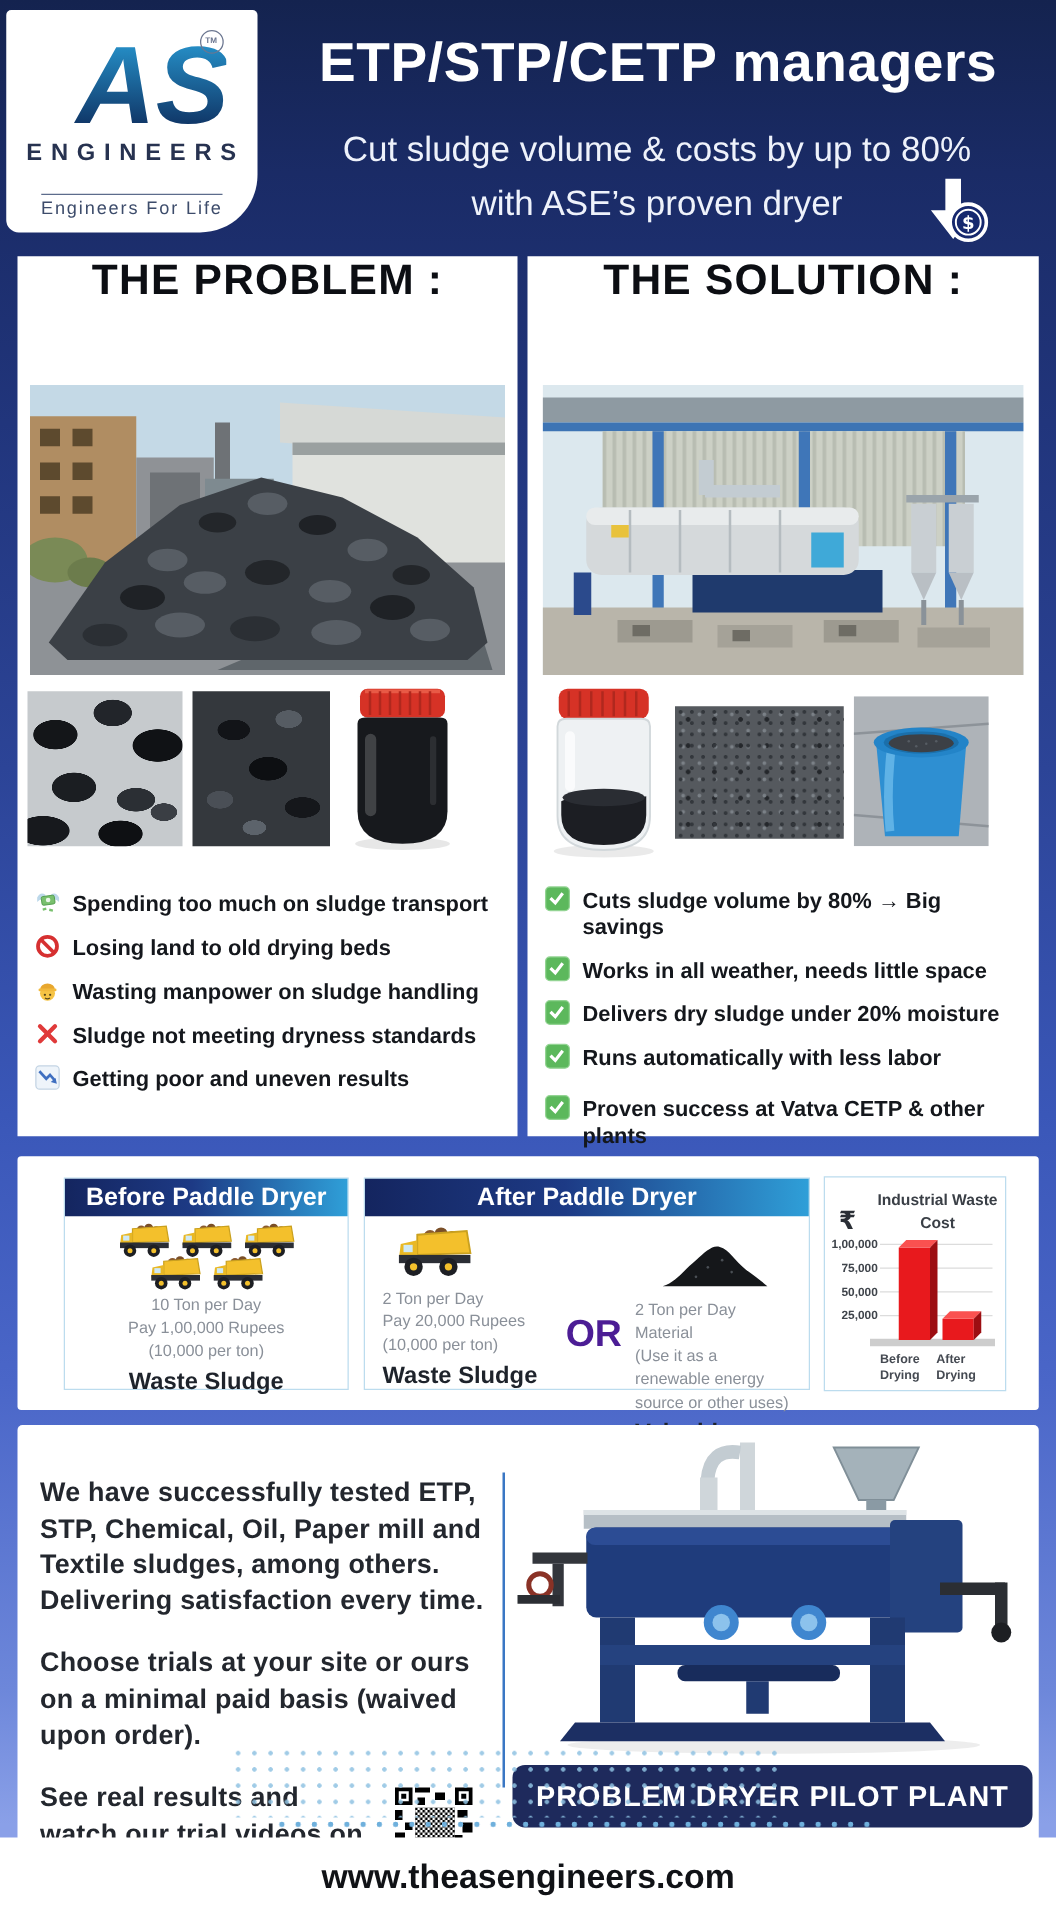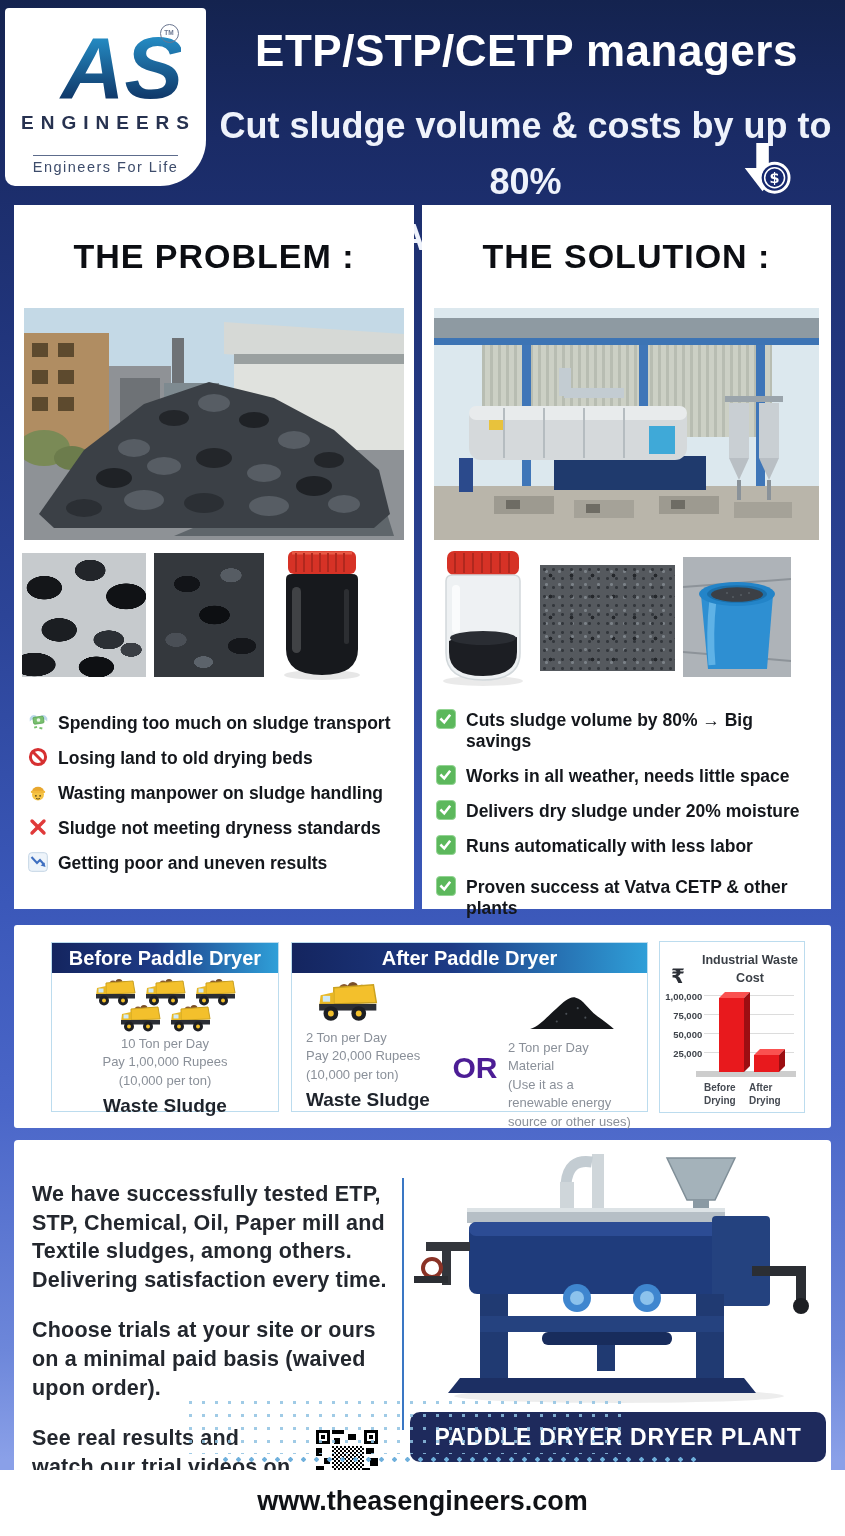--- a/index.html
+++ b/index.html
@@ -13,27 +13,27 @@
     border-radius:4px 4px 46px 10px;text-align:center;}
   .logo-mono{position:relative;margin:6px auto 0;width:150px;height:96px;}
   .logo-tm{position:absolute;right:2px;top:10px;width:17px;height:17px;border:1.3px solid #6b7690;border-radius:50%;
     font-size:6.5px;font-weight:700;color:#6b7690;line-height:16px;text-align:center;}
   .logo-name{font-size:19px;font-weight:600;letter-spacing:7px;color:#273250;margin:2px 0 0 6px;}
   .logo-tagline{display:inline-block;font-size:14.5px;letter-spacing:1.5px;color:#3d4c6b;
     border-top:1.5px solid #5d6c8c;padding-top:3px;margin-top:3px;}
   .hd-title{position:absolute;left:212px;right:4px;top:26px;margin:0;text-align:center;
     font-size:44px;font-weight:800;color:#fff;letter-spacing:.5px;}
   .hd-sub{position:absolute;left:218px;right:12px;top:98px;text-align:center;color:#eef2fb;
-    font-size:36px;font-weight:700;line-height:1.55;}
+    font-size:28px;font-weight:400;line-height:1.55;}
   .hd-dl{position:absolute;right:54px;top:140px;width:54px;height:62px;}
 
   
   .panel-problem{left:14px;top:205px;width:400px;height:704px;}
   .panel-solution{left:422px;top:205px;width:409px;height:704px;}
-  .sec-heading{margin:0;padding-top:32px;text-align:center;font-size:34px;font-weight:800;
+  .sec-heading{margin:0;text-align:center;font-size:34px;font-weight:800;
     color:#0c0e13;letter-spacing:1px;}
   .photo{position:absolute;overflow:hidden;}
   .ph-main-p{left:10px;top:103px;width:380px;height:232px;}
   .ph-main-s{left:12px;top:103px;width:385px;height:232px;}
   .thumbs{position:absolute;left:8px;top:348px;right:8px;display:flex;gap:8px;align-items:flex-start;}
   .sludge1{width:124px;height:124px;background-color:#c6cacd;background-image:
      radial-gradient(30px 20px at 18% 28%,#141619 58%,transparent 60%),
      radial-gradient(26px 18px at 55% 14%,#22252a 58%,transparent 60%),
      radial-gradient(34px 22px at 84% 35%,#101215 58%,transparent 60%),
      radial-gradient(30px 20px at 30% 62%,#1b1e22 58%,transparent 60%),
@@ -581,21 +581,21 @@
         <rect x="185" y="199" width="18" height="26" fill="#203a72"></rect>
         <rect x="10,100" y="0" width="0" height="0" fill="none"></rect>
         <rect x="14" y="96" width="44" height="9" fill="#33363c"></rect>
         <rect x="30" y="105" width="9" height="34" fill="#33363c"></rect>
         <circle cx="20" cy="122" r="9" fill="none" stroke="#8a3226" stroke-width="4"></circle>
         <rect x="2" y="130" width="34" height="7" fill="#2b2e33"></rect>
         <polygon points="48,232 332,232 344,247 36,247" fill="#1c2f63"></polygon>
       </svg>
     </div>
 
-    <div class="badge">PADDLE DRYER DRYER PLANT</div>
+    <div class="badge">PROBLEM DRYER PILOT PLANT</div>
     <div class="dots1"></div>
     <div class="dots2"></div>
   </section>
 
   <footer class="footer">
     <span>www.theasengineers.com</span>
   </footer>
 
 </div>
 

